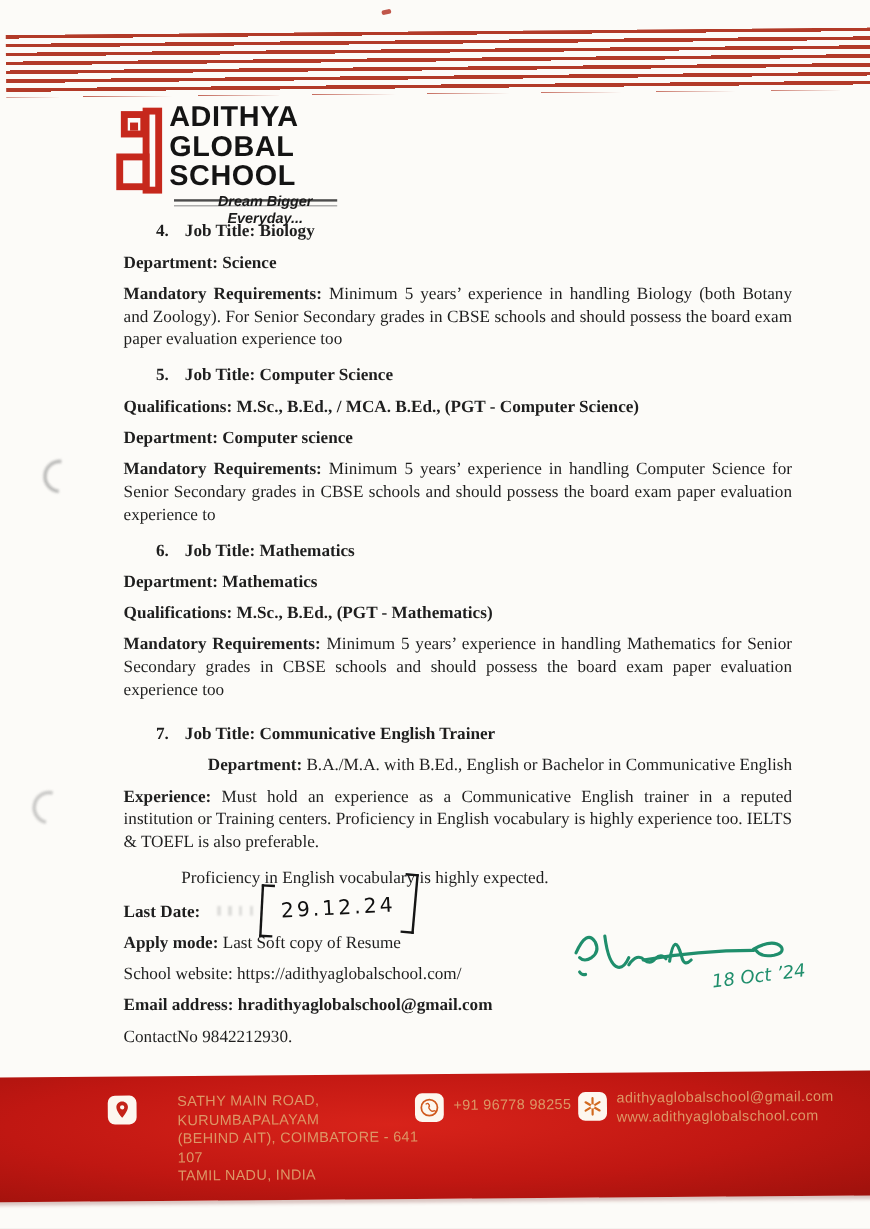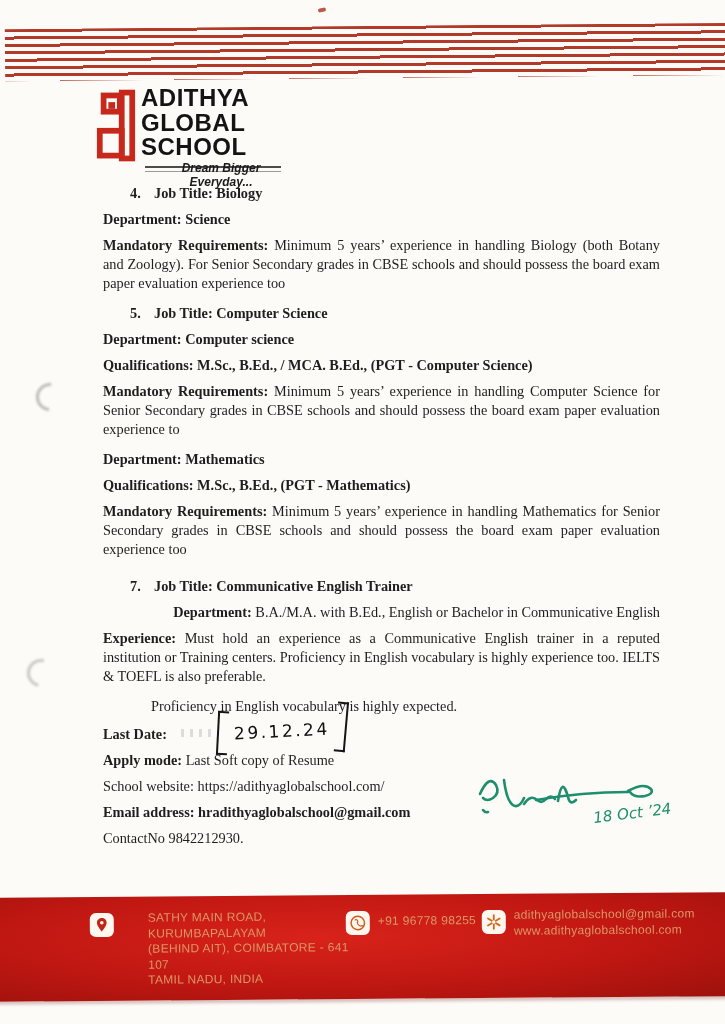--- a/index.html
+++ b/index.html
@@ -87,26 +87,27 @@
   <div class="content">
 
     <div>
       <div class="line title"><span class="num">4.</span><span class="b">Job Title: Biology</span></div>
       <div class="line b">Department: Science</div>
       <p class="para"><span class="b">Mandatory Requirements:</span> <span>Minimum 5 years’ experience in handling Biology (both Botany and Zoology). For Senior Secondary grades in CBSE schools and should possess the board exam paper evaluation experience too</span></p>
     </div>
 
     <div>
       <div class="line title"><span class="num">5.</span><span class="b">Job Title: Computer Science</span></div>
+      <div class="line b">Qualifications: M.Sc., B.Ed., / MCA. B.Ed., (PGT - Computer Science)</div>
       <div class="line b">Department: Computer science</div>
-      <div class="line b">Qualifications: M.Sc., B.Ed., / MCA. B.Ed., (PGT - Computer Science)</div>
       <p class="para"><span class="b">Mandatory Requirements:</span> <span>Minimum 5 years’ experience in handling Computer Science for Senior Secondary grades in CBSE schools and should possess the board exam paper evaluation experience to</span></p>
     </div>
 
     <div>
+      <div class="line title"><span class="num">6.</span><span class="b">Job Title: Mathematics</span></div>
       <div class="line b">Department: Mathematics</div>
       <div class="line b">Qualifications: M.Sc., B.Ed., (PGT - Mathematics)</div>
       <p class="para"><span class="b">Mandatory Requirements:</span> <span>Minimum 5 years’ experience in handling Mathematics for Senior Secondary grades in CBSE schools and should possess the board exam paper evaluation experience too</span></p>
     </div>
 
     <div class="sec7">
       <div class="line title"><span class="num">7.</span><span class="b">Job Title: Communicative English Trainer</span></div>
       <div class="line indent"><span class="b">Department:</span> <span>B.A./M.A. with B.Ed., English or Bachelor in Communicative English</span></div>
       <p class="para"><span class="b">Experience:</span> <span>Must hold an experience as a Communicative English trainer in a reputed institution or Training centers. Proficiency in English vocabulary is highly experience too. IELTS &amp; TOEFL is also preferable.</span></p>
       <div class="line note">Proficiency in English vocabulary is highly expected.</div>

